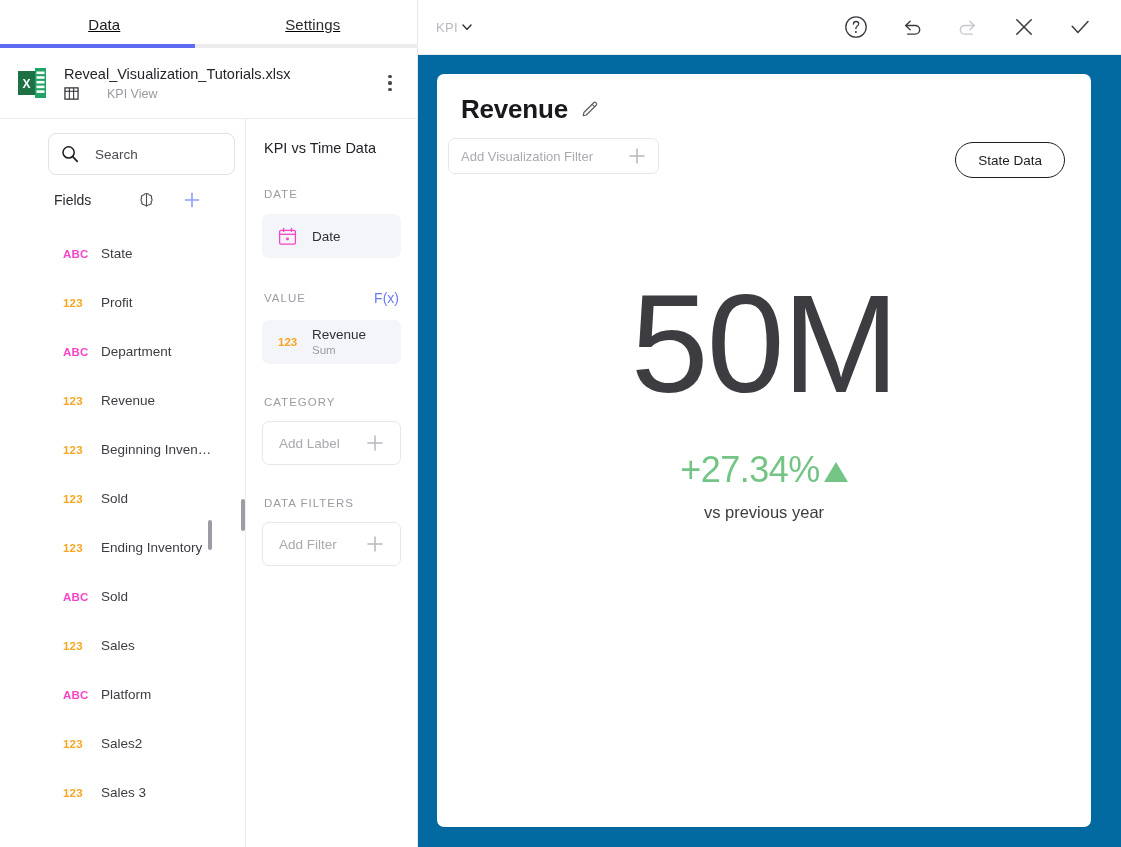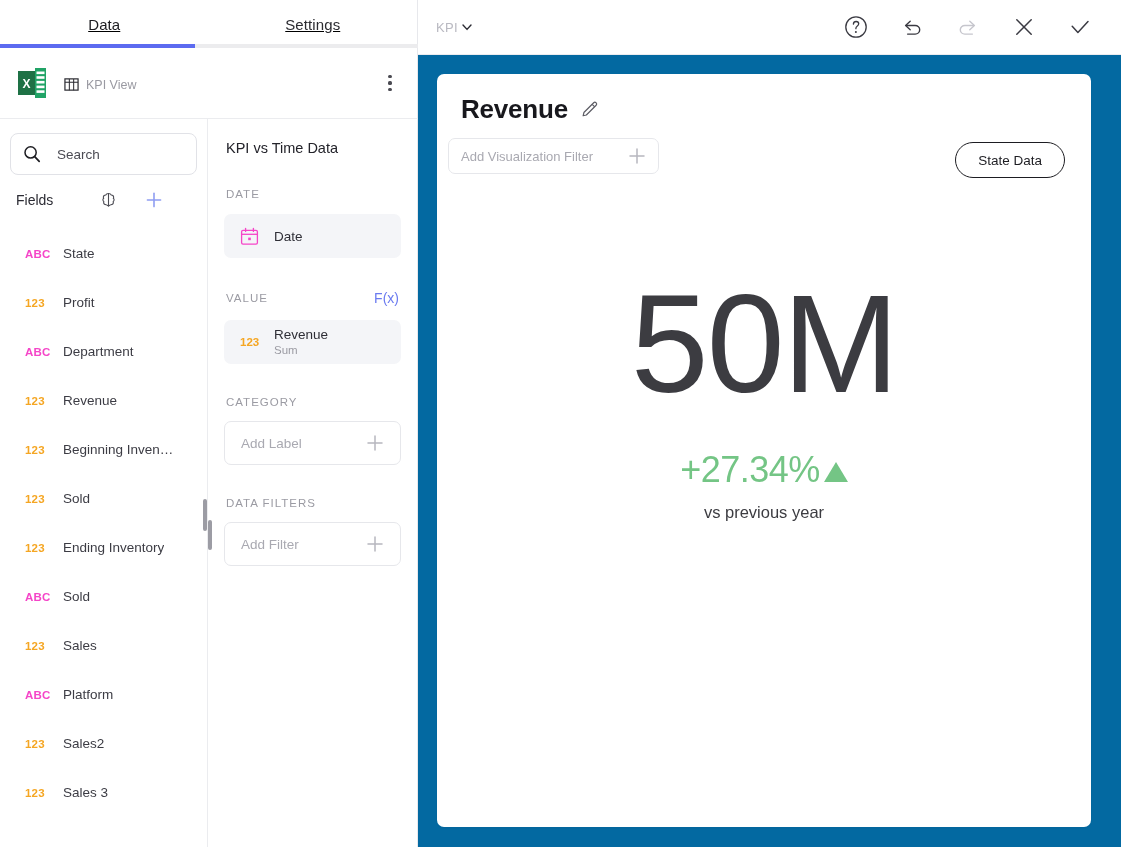--- a/index.html
+++ b/index.html
@@ -42,31 +42,31 @@
     display: flex; align-items: center;
     padding: 0 14px 0 18px;
     border-bottom: 1px solid #ebecef;
   }
   #xls-icon { width: 28px; height: 30px; flex: 0 0 28px; margin-right: 18px; }
   #file-text { flex: 1; min-width: 0; }
   #file-name {
     font-size: 14.5px; color: #24242a; white-space: nowrap;
     overflow: hidden; text-overflow: ellipsis; line-height: 18px;
   }
-  #file-sub { display: flex; align-items: center; margin-top: 3px; }
+  #file-sub { display: flex; align-items: center; margin-top: 3px; gap: 21px; }
   #file-sub .grid-ico { width: 15px; height: 15px; margin-right: 7px; flex: 0 0 15px; }
   #file-sub-label { font-size: 12.5px; color: #9a9aa2; }
   #file-menu {
     width: 26px; height: 30px; display: flex; flex-direction: column;
     align-items: center; justify-content: center; gap: 3.5px; cursor: pointer;
   }
   #file-menu i { display:block; width: 3.2px; height: 3.2px; border-radius: 50%; background: #4a4a52; }
 
   
-  #panels { flex: 1; display: flex; min-height: 0; }
+  #panels { flex: 1; display: flex; min-height: 0; padding-left: 38px; }
 
   
   #fields-col {
     width: 208px; flex: 0 0 208px; position: relative;
     border-right: 1px solid #ebecef;
     display: flex; flex-direction: column;
   }
   #search-wrap { padding: 14px 10px 0 10px; }
   #search-box {
     height: 42px; border: 1px solid #e1e2e7; border-radius: 8px;
@@ -230,20 +230,21 @@
         <rect x="0" y="3" width="17" height="24" fill="#1e7145"></rect>
         <rect x="17" y="0" width="11" height="30" fill="#21a366"></rect>
         <rect x="18.5" y="3.5" width="8" height="2.6" fill="#ffffff"></rect>
         <rect x="18.5" y="8.2" width="8" height="2.6" fill="#ffffff"></rect>
         <rect x="18.5" y="12.9" width="8" height="2.6" fill="#ffffff"></rect>
         <rect x="18.5" y="17.6" width="8" height="2.6" fill="#ffffff"></rect>
         <rect x="18.5" y="22.3" width="8" height="2.6" fill="#ffffff"></rect>
         <text x="8.5" y="20" font-size="12" font-weight="bold" fill="#ffffff" text-anchor="middle" font-family="Liberation Sans, sans-serif">X</text>
       </svg>
       <div id="file-text">
+        <div id="file-name">Reveal_Visualization_Tutorials.xlsx</div>
         <div id="file-sub">
           <svg class="grid-ico" viewBox="0 0 16 16">
             <rect x="1" y="2" width="14" height="12" fill="none" stroke="#2d2d33" stroke-width="1.3"></rect>
             <line x1="1" y1="5.6" x2="15" y2="5.6" stroke="#2d2d33" stroke-width="1.1"></line>
             <line x1="5.7" y1="2" x2="5.7" y2="14" stroke="#2d2d33" stroke-width="1.1"></line>
             <line x1="10.3" y1="2" x2="10.3" y2="14" stroke="#2d2d33" stroke-width="1.1"></line>
           </svg>
           <span id="file-sub-label">KPI View</span>
         </div>
       </div>

